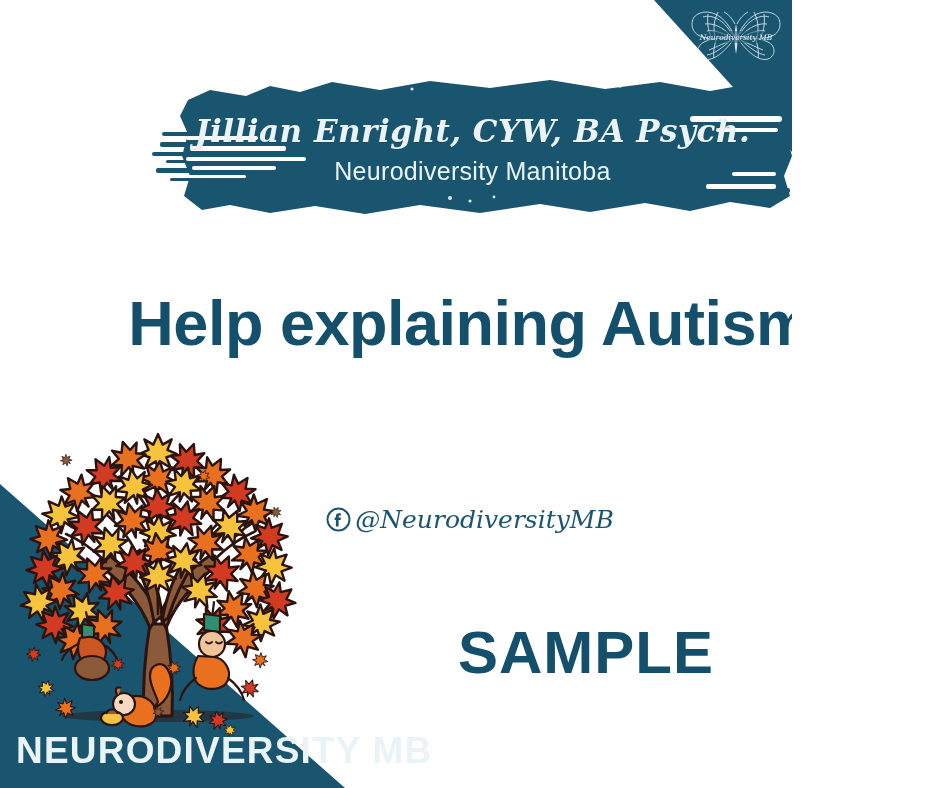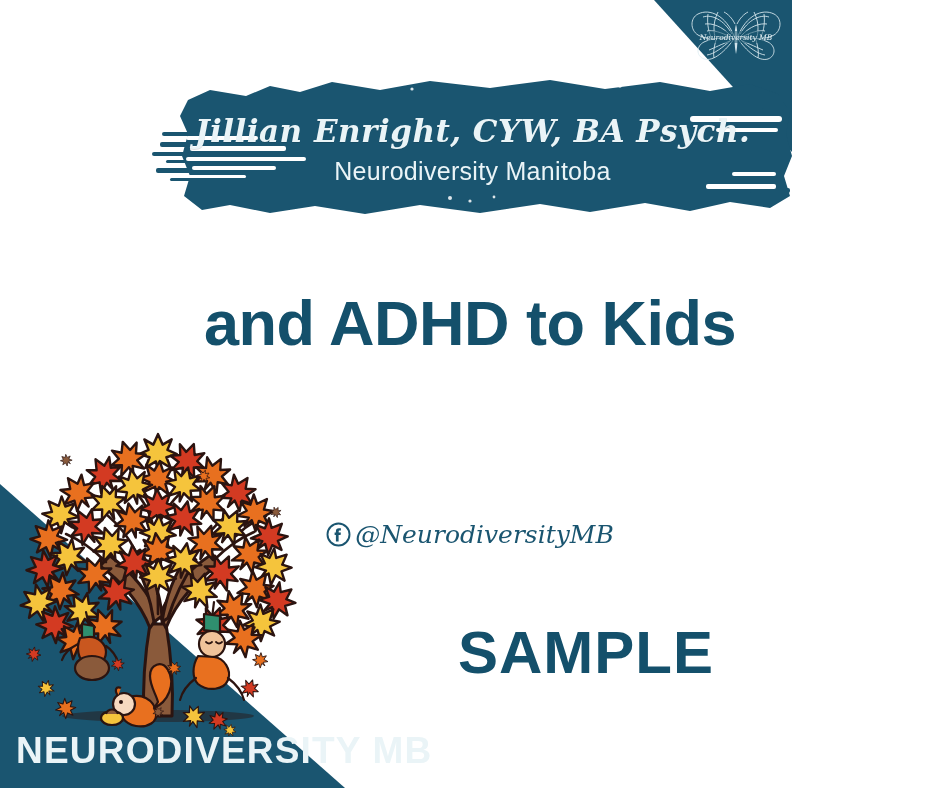--- a/index.html
+++ b/index.html
@@ -88,21 +88,21 @@
     line-height: 1.12;
     color: #14506b;
     letter-spacing: -0.5px;
   }
   .headline-line { display: block; }
 
   
   .handle {
     position: absolute;
     left: 0;
-    top: 520px;
+    top: 505px;
     width: 940px;
     display: flex;
     align-items: center;
     justify-content: center;
     gap: 4px;
   }
   .handle-text {
     font-family: "DejaVu Serif", serif;
     font-style: italic;
     font-size: 25px;
@@ -252,21 +252,21 @@
         <circle cx="470" cy="14" r="1.8"></circle>
       </g>
     </svg>
     <div class="banner-text">
       <div class="banner-name">Jillian Enright, CYW, BA Psych.</div>
       <div class="banner-sub">Neurodiversity Manitoba</div>
     </div>
   </div>
 
   <div class="headline">
-    <span class="headline-line">and ADHD to Kids</span>
+    <span class="headline-line">Help explaining Autism</span>
   </div>
 
   <div class="handle">
     <svg width="25" height="25" viewBox="0 0 25 25">
       <circle cx="12.5" cy="12.5" r="11" fill="none" stroke="#1a5570" stroke-width="1.9"></circle>
       <path fill="#1a5570" d="M14.6 12.9h-2.0v6.6h-2.7v-6.6H8.6v-2.3h1.3V9.2c0-1.9 0.9-3.0 3.1-3.0h1.9v2.3h-1.2c-0.8 0-1.0 0.3-1.0 0.9v1.2h2.2l-0.3 2.3z"></path>
     </svg>
     <div class="handle-text">@NeurodiversityMB</div>
   </div>
 

